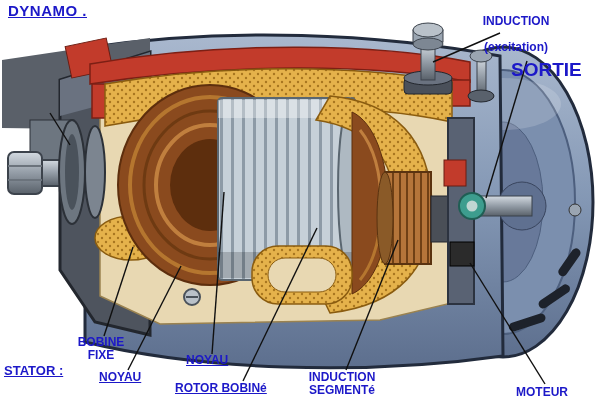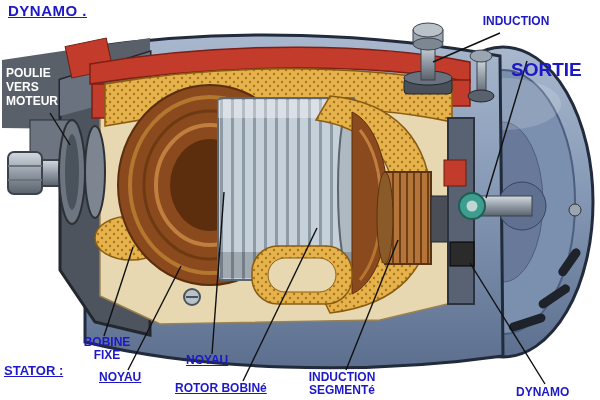--- a/index.html
+++ b/index.html
@@ -12,21 +12,21 @@
     position:absolute;font-weight:bold;color:var(--accent,#1c18c8);
     line-height:1.08;white-space:pre-line;font-size:12px;
   }
   .ul{text-decoration:underline;}
   .white{color:#ffffff;}
   .center{text-align:center;}
   .lbl-title{left:8px;top:3px;font-size:15px;letter-spacing:.5px;}
   .lbl-induction{left:470px;top:2px;width:92px;}
   .lbl-sortie{left:511px;top:60px;font-size:19px;}
   .lbl-poulie{left:6px;top:66px;line-height:14px;}
-  .lbl-bobine{left:78px;top:336px;width:58px;}
+  .lbl-bobine{left:72px;top:336px;width:58px;}
   .lbl-stator{left:4px;top:355px;font-size:13px;margin-top:9px;}
   .lbl-noyau-stator{left:99px;top:371px;}
   .lbl-noyau-rotor{left:186px;top:354px;}
   .lbl-rotor{left:175px;top:382px;text-align:right;}
   .lbl-collecteur{left:296px;top:371px;width:92px;}
   .lbl-charbon{left:516px;top:386px;}
 </style>
 </head>
 <body>
 
@@ -184,28 +184,26 @@
       <path d="M128 370 L 181 266"></path>
       <path d="M104 336 L 133 247"></path>
       <path d="M50 113 L 70 145"></path>
     </g>
   </svg>
 
   <div class="lbl lbl-title ul">DYNAMO .</div>
 
   <div class="lbl lbl-induction center">
     <span style="display:block">INDUCTION</span>
+    <span style="display:block">(excitation)</span>
   </div>
 
   <div class="lbl lbl-sortie">SORTIE</div>
-  <div class="lbl lbl-poulie white">POULIE
-VERS
-MOTEUR</div>
   <div class="lbl lbl-bobine center">BOBINE
 FIXE</div>
   <div class="lbl lbl-stator ul">STATOR :</div>
   <div class="lbl lbl-noyau-stator ul">NOYAU</div>
   <div class="lbl lbl-noyau-rotor ul">NOYAU</div>
   <div class="lbl lbl-rotor ul">ROTOR BOBINé</div>
   <div class="lbl lbl-collecteur center">INDUCTION
 SEGMENTé</div>
-  <div class="lbl lbl-charbon">DYNAMO</div>
+  <div class="lbl lbl-charbon">MOTEUR</div>
 </div>
 
 </body></html>

